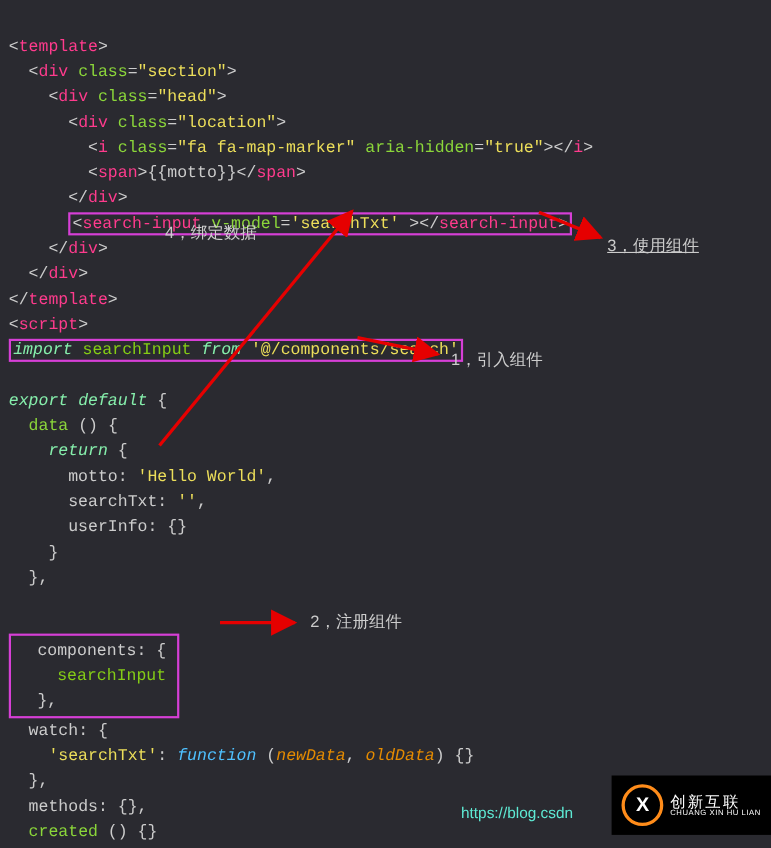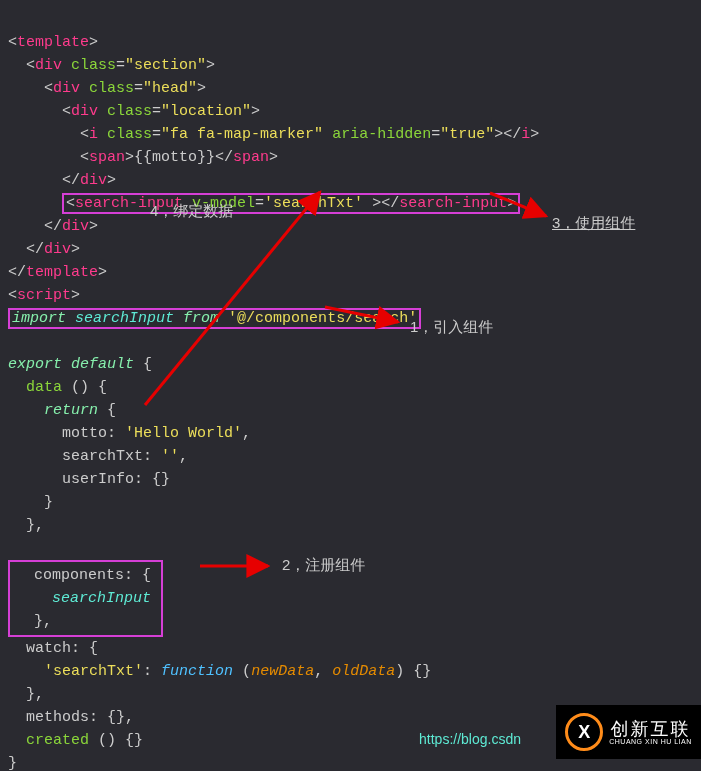--- a/index.html
+++ b/index.html
@@ -18,21 +18,21 @@
     white-space: pre;
     line-height: 23px;
     color: #ccc;
   }
   .tok-tag    { color: #ff3b8d; text-align: right; }
   .tok-brk    { color: #ccc; }
   .tok-attr   { color: #8bd63a; }
   .tok-op     { color: #ccc; }
   .tok-str    { color: #ecde5a; }
   .tok-kw     { color: #86efac; font-style: italic; }
-  .tok-var    { color: #5eead4; font-style: italic; }
+  .tok-var    { color: #84cc16; }
   .tok-func   { color: #4fc1ff; font-style: italic; }
   .tok-param  { color: #e58b00; font-style: italic; margin-top: 44px; }
   .tok-plain  { color: #ccc; }
   .box-magenta {
     border: 2px solid #d63fd6;
     display: inline;
     padding: 0 2px;
   }
   .annotation {
     position: absolute;
@@ -79,21 +79,21 @@
     color: #fff;
     font-weight: bold;
     font-size: 18px;
     font-family: Impact, sans-serif;
   }
   .logo-text {
     display: flex;
     flex-direction: column;
     line-height: 1;
   }
-  .logo-cn { color: #fff; font-size: 18px; font-family: "Microsoft YaHei", sans-serif; letter-spacing: 2px; text-align: center; }
+  .logo-cn { color: #fff; font-size: 14px; font-family: "Microsoft YaHei", sans-serif; letter-spacing: 2px; }
   .logo-en { color: #fff; font-size: 7px; font-family: sans-serif; letter-spacing: 0.5px; }
 </style>
 </head>
 <body>
 
 <div class="code-area">
 <span><span class="tok-brk">&lt;</span><span class="tok-tag">template</span><span class="tok-brk">&gt;</span></span>
 <span>  <span class="tok-brk">&lt;</span><span class="tok-tag">div</span><span> </span><span class="tok-attr">class</span><span class="tok-op">=</span><span class="tok-str">"section"</span><span class="tok-brk">&gt;</span></span>
 <span>    <span class="tok-brk">&lt;</span><span class="tok-tag">div</span><span> </span><span class="tok-attr">class</span><span class="tok-op">=</span><span class="tok-str">"head"</span><span class="tok-brk">&gt;</span></span>
 <span>      <span class="tok-brk">&lt;</span><span class="tok-tag">div</span><span> </span><span class="tok-attr">class</span><span class="tok-op">=</span><span class="tok-str">"location"</span><span class="tok-brk">&gt;</span></span>
@@ -109,21 +109,21 @@
 <span></span>
 <span><span class="tok-kw">export</span><span> </span><span class="tok-kw">default</span><span> </span><span class="tok-plain">{</span></span>
 <span>  <span class="tok-attr">data</span><span> </span><span class="tok-plain">()</span><span> </span><span class="tok-plain">{</span></span>
 <span>    <span class="tok-kw">return</span><span> </span><span class="tok-plain">{</span></span>
 <span>      <span class="tok-plain">motto:</span><span> </span><span class="tok-str">'Hello World'</span><span class="tok-plain">,</span></span>
 <span>      <span class="tok-plain">searchTxt:</span><span> </span><span class="tok-str">''</span><span class="tok-plain">,</span></span>
 <span>      <span class="tok-plain">userInfo:</span><span> </span><span class="tok-plain">{}</span></span>
 <span>    <span class="tok-plain">}</span></span>
 <span>  <span class="tok-plain">},</span></span>
 <span></span>
-<span><span class="box-magenta" style="display:inline-block;padding:2px 10px 2px 6px;">  <span class="tok-plain">components:</span><span> </span><span class="tok-plain">{</span>
+<span><span class="box-magenta" style="display:inline-block;padding:2px 10px 2px 6px;margin-top:16px;">  <span class="tok-plain">components:</span><span> </span><span class="tok-plain">{</span>
     <span class="tok-var">searchInput</span>
   <span class="tok-plain">},</span></span></span>
 <span>  <span class="tok-plain">watch:</span><span> </span><span class="tok-plain">{</span></span>
 <span>    <span class="tok-str">'searchTxt'</span><span class="tok-plain">:</span><span> </span><span class="tok-func">function</span><span> </span><span class="tok-plain">(</span><span class="tok-param">newData</span><span class="tok-plain">,</span><span> </span><span class="tok-param">oldData</span><span class="tok-plain">)</span><span> </span><span class="tok-plain">{}</span></span>
 <span>  <span class="tok-plain">},</span></span>
 <span>  <span class="tok-plain">methods:</span><span> </span><span class="tok-plain">{},</span></span>
 <span>  <span class="tok-attr">created</span><span> </span><span class="tok-plain">()</span><span> </span><span class="tok-plain">{}</span></span>
 <span><span class="tok-plain">}</span></span>
 
 </div>

